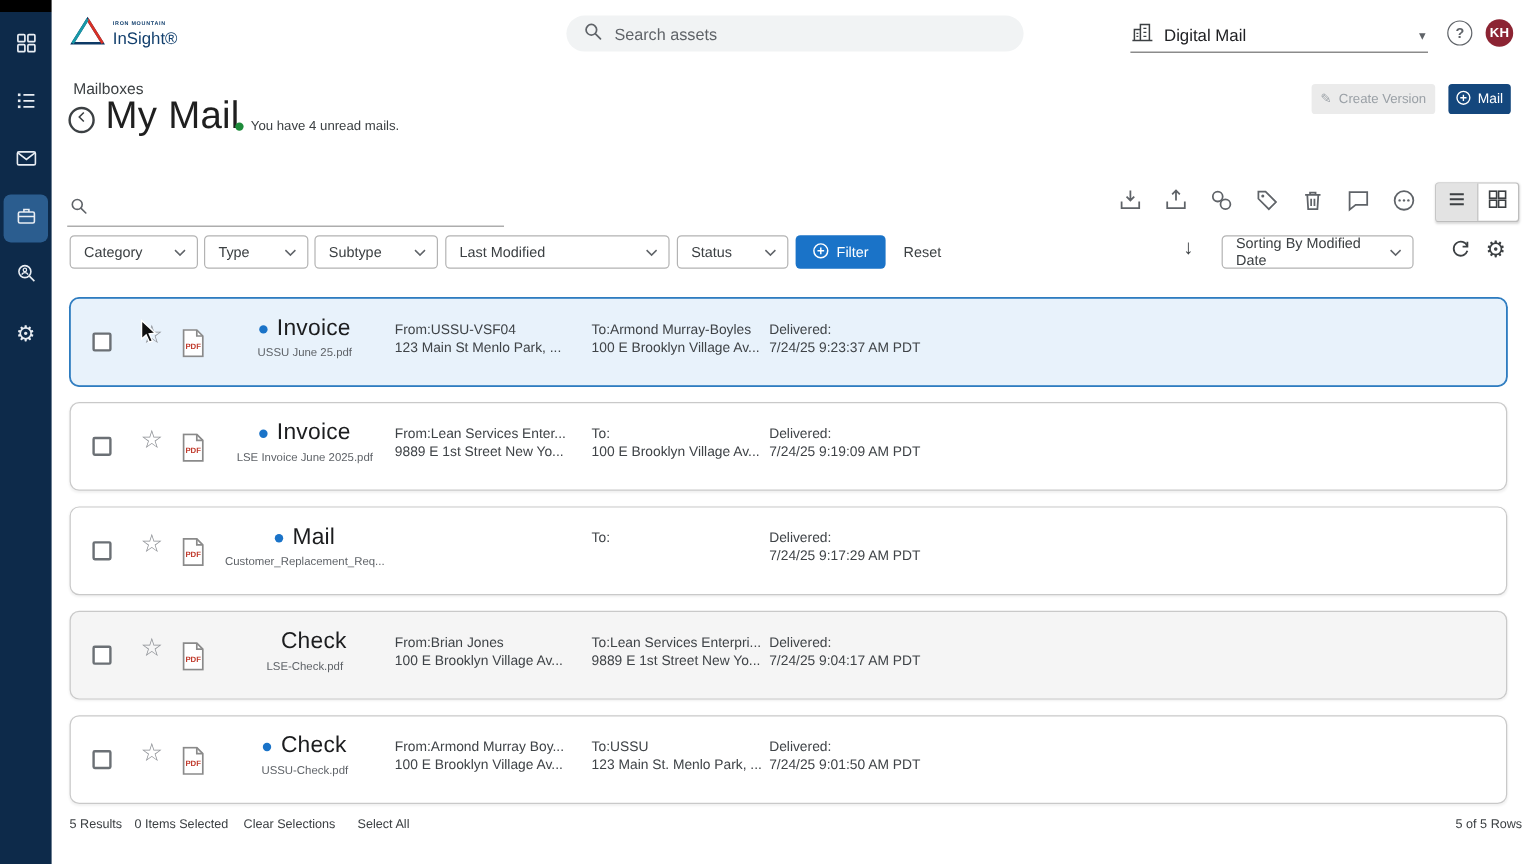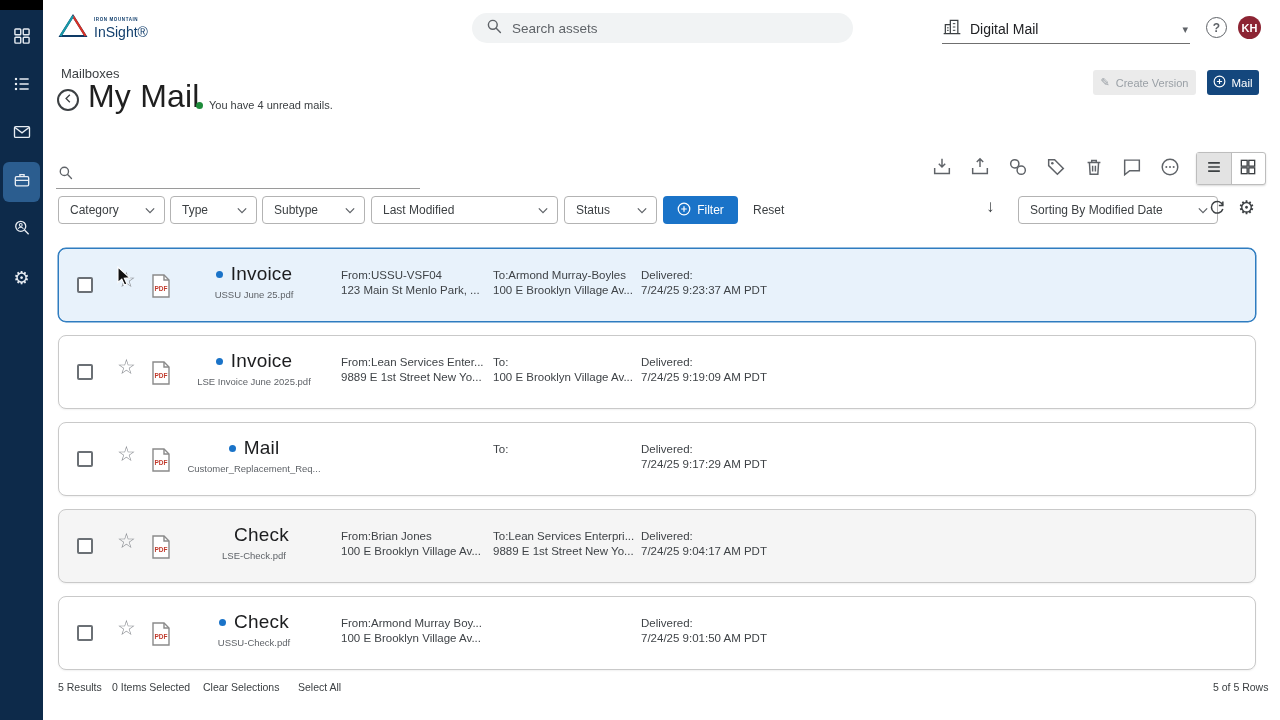--- a/index.html
+++ b/index.html
@@ -81,21 +81,21 @@
   .vseg.active { background:#e3e3e3; }
   .vseg + .vseg { border-left:1px solid #bdbdbd; }
   .vseg svg { width:20px; height:20px; }
 
   
   .pill { position:absolute; top:196px; height:28px; border:1px solid #b3b3b3; border-radius:4px;
           background:#fff; display:flex; align-items:center; justify-content:space-between;
           padding:0 9px 0 11px; font-size:12px; color:#3c4043; cursor:pointer; }
   .pill svg { width:10px; height:7px; margin-left:8px; flex:0 0 auto; }
   .p-cat{left:58px;width:107px} .p-type{left:170px;width:87px} .p-sub{left:262px;width:103px}
-  .p-mod{left:371px;width:187px} .p-status{left:564px;width:93px} .p-sort{left:1018px;width:200px}
+  .p-mod{left:371px;width:187px} .p-status{left:564px;width:93px} .p-sort{left:1018px;width:160px}
   .filter-btn { left:663px; top:196px; width:75px; height:28px; background:#1a73c8; border-radius:4px;
                 color:#fff; font-size:12px; display:flex; align-items:center; justify-content:center;
                 gap:6px; cursor:pointer; }
   .reset { left:753px; top:203px; font-size:12px; color:#3c4043; cursor:pointer; }
   .sort-arrow { left:986px; top:197px; font-size:17px; color:#3c4043; cursor:pointer; }
   .refresh { left:1207px; top:199px; cursor:pointer; color:#3c4043; }
   .refresh svg { width:20px; height:20px; }
   .gear2 { left:1238px; top:196px; font-size:19px; color:#3c4043; cursor:pointer; }
 
   
@@ -107,21 +107,21 @@
   .cb { position:absolute; left:18px; top:28px; width:16px; height:16px; border:2px solid #6b7075;
         border-radius:2px; background:#fff; cursor:pointer; }
   .star { position:absolute; left:58px; top:20px; font-size:21px; color:#8d9095; line-height:1; cursor:pointer; }
   .pdf { position:absolute; left:92px; top:25px; }
   .tblock { position:absolute; left:70px; top:14px; width:250px; text-align:center; }
   .typeline { display:flex; align-items:center; justify-content:center; gap:8px;
               font-size:19px; color:#1c1d1f; letter-spacing:.2px; }
   .bdot { width:7px; height:7px; border-radius:50%; background:#1a73c8; flex:0 0 auto; }
   .fname { font-size:9.5px; color:#5f6368; margin-top:4px; }
   .colx { position:absolute; top:19px; font-size:11.5px; color:#3f4347; line-height:14.5px; }
-  .c-from{left:282px} .c-to{left:434px} .c-del{left:582px}
+  .c-from{left:270px} .c-to{left:434px} .c-del{left:582px}
 
   
   .f-item { position:absolute; top:681px; font-size:10.5px; color:#3c4043; }
   .f0{left:58px}.f1{left:112px}.f2{left:203px;cursor:pointer}.f3{left:298px;cursor:pointer}.f4{left:1213px}
 
   .cursor { position:absolute; left:115px; top:266px; z-index:99; pointer-events:none; }
 </style>
 </head>
 <body>
 
@@ -473,20 +473,24 @@
     <div class="typeline">
         <span class="bdot"></span>
         <span>Check</span>
       </div>
     <div class="fname">USSU-Check.pdf</div>
   </div>
   <div class="colx c-from">
       <div>From:Armond Murray Boy...</div>
       <div>100 E Brooklyn Village Av...</div>
     </div>
+  <div class="colx c-to">
+      <div>To:USSU</div>
+      <div>123 Main St. Menlo Park, ...</div>
+    </div>
   <div class="colx c-del">
       <div>Delivered:</div>
       <div>7/24/25 9:01:50 AM PDT</div>
     </div>
 </div>
 
 <div class="f-item f0">5 Results</div>
 <div class="f-item f1">0 Items Selected</div>
 <div class="f-item f2">Clear Selections</div>
 <div class="f-item f3">Select All</div>

